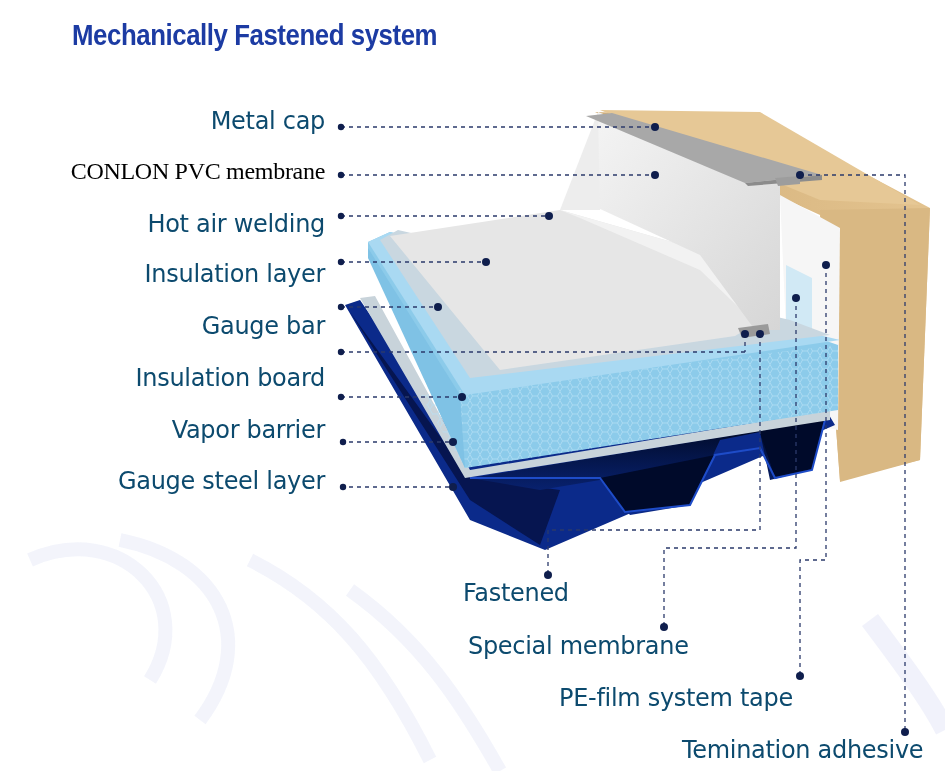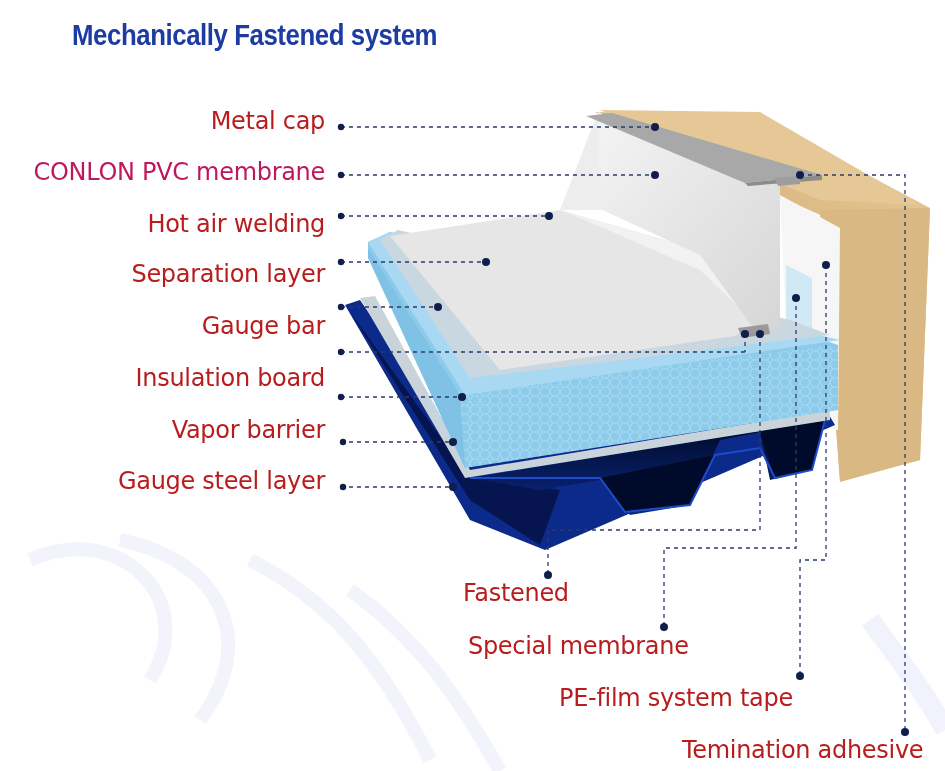--- a/index.html
+++ b/index.html
@@ -11,25 +11,25 @@
     .bg-swirl { position: absolute; left: 0; top: 0; width: 945px; height: 771px; z-index: 0; }
     .title {
       position: absolute; left: 72px; top: 18px;
       font-family: "Liberation Sans", sans-serif;
       font-weight: bold; font-size: 30px; letter-spacing: -0.5px;
       color: #1C3BA3; transform: scaleX(0.86); transform-origin: left center;
       white-space: nowrap; z-index: 3;
     }
     .illus { position: absolute; left: 0; top: 0; width: 945px; height: 771px; z-index: 1; }
     .label {
-      position: absolute; font-size: 24px; color: #b91c1c; white-space: nowrap; z-index: 3;
+      position: absolute; font-size: 24px; color: #0c4a6e; white-space: nowrap; z-index: 3;
       font-family: "DejaVu Sans", sans-serif; letter-spacing: -0.3px;
     }
     .label.right { text-align: right; right: 620px; }
-    .label.accent { color: #be185d; }
+    .label.accent { color: #000000; font-family: Liberation Serif, serif; }
   </style>
 </head>
 <body>
 
 <svg class="bg-swirl" viewBox="0 0 945 771">
   <g fill="none" stroke="#EEF0FA" stroke-width="14" opacity="0.7">
     <path d="M30 560 C120 520, 200 600, 150 680"></path>
     <path d="M120 540 C220 560, 260 640, 200 720"></path>
     <path d="M250 560 C330 600, 380 660, 430 760"></path>
     <path d="M350 590 C420 640, 460 700, 500 771"></path>
@@ -153,21 +153,21 @@
     <circle cx="548" cy="575" r="4"></circle>
     <circle cx="664" cy="627" r="4"></circle>
     <circle cx="800" cy="676" r="4"></circle>
     <circle cx="905" cy="732" r="4"></circle>
   </g>
 </svg>
 
 <div class="label right" style="top:107px;">Metal cap</div>
 <div class="label right accent" style="top:158px;">CONLON PVC membrane</div>
 <div class="label right" style="top:210px;">Hot air welding</div>
-<div class="label right" style="top:260px;">Separation layer</div>
+<div class="label right" style="top:260px;">Insulation layer</div>
 <div class="label right" style="top:312px;">Gauge bar</div>
 <div class="label right" style="top:364px;">Insulation board</div>
 <div class="label right" style="top:416px;">Vapor barrier</div>
 <div class="label right" style="top:467px;">Gauge steel layer</div>
 
 <div class="label" style="left:463px; top:579px;">Fastened</div>
 <div class="label" style="left:468px; top:632px;">Special membrane</div>
 <div class="label" style="left:559px; top:684px;">PE-film system tape</div>
 <div class="label" style="left:682px; top:736px;">Temination adhesive</div>
 

